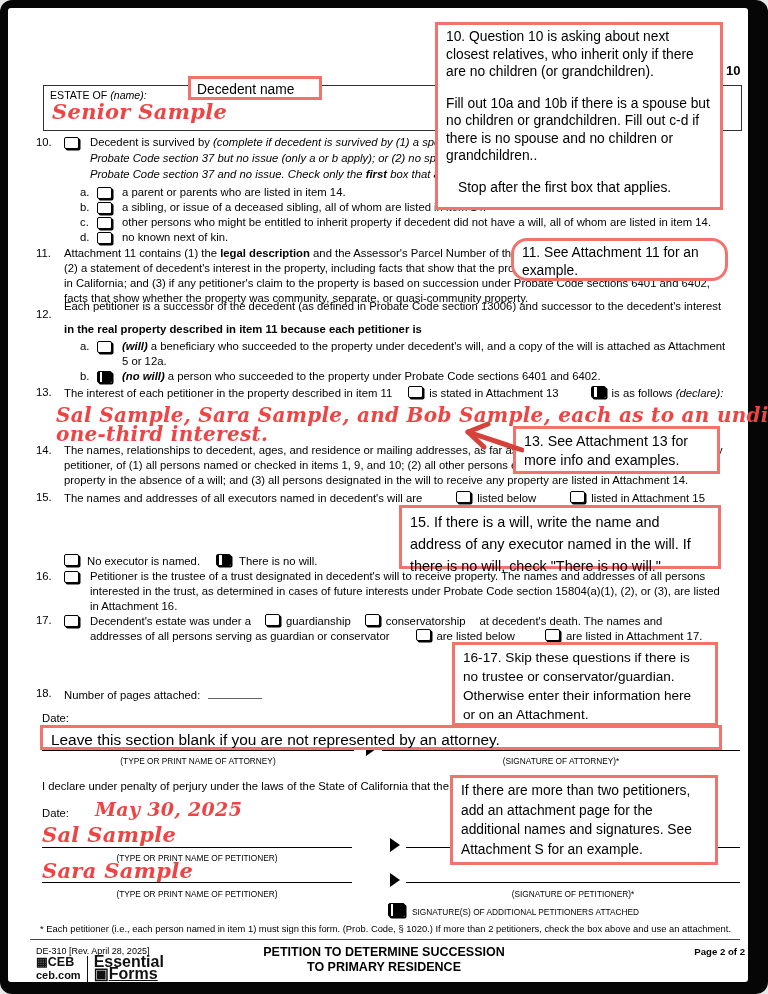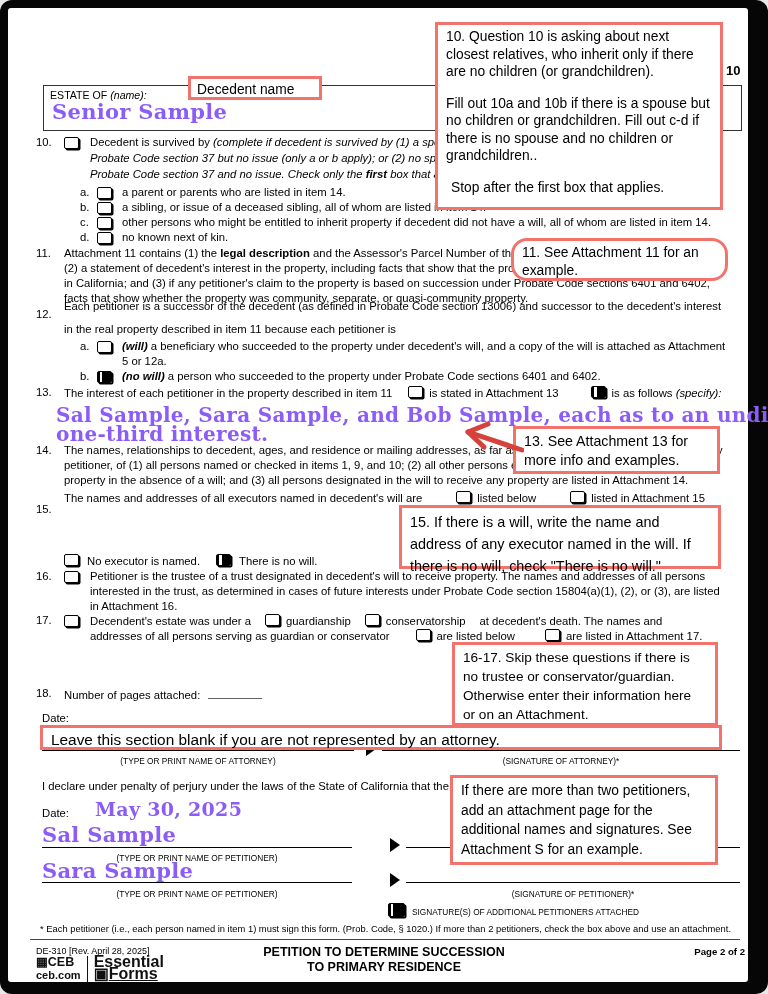--- a/index.html
+++ b/index.html
@@ -6,30 +6,30 @@
   .frame{position:relative;width:768px;height:994px;background:#060606;border-radius:12px;overflow:hidden;font-family:"Liberation Sans",sans-serif;}
   .paper{position:absolute;left:8px;top:8px;width:740px;height:974px;background:#fff;border-radius:3px;}
   .content{position:absolute;left:-8px;top:-8px;width:768px;height:994px;}
   .t{position:absolute;font-size:11.3px;line-height:13.5px;white-space:nowrap;color:#000;}
   .sm{font-size:8.3px;}
   .it{font-style:italic;}
   .b{font-weight:bold;}
   .cb{display:inline-block;width:13px;height:10px;background:#fff;border:1.2px solid #000;border-radius:2px;box-shadow:1.5px 1.5px 0 #000;vertical-align:-1px;}
   .on{background:linear-gradient(90deg,#000 0 2px,#fff 2px 4.5px,#000 4.5px 100%);}
   .cba{position:absolute;}
-  .hw{position:absolute;font-family:"DejaVu Serif",serif;font-weight:bold;white-space:nowrap;color:#8b5cf6;letter-spacing:0.3px;}
+  .hw{position:absolute;font-family:"DejaVu Serif",serif;font-style:italic;font-weight:bold;white-space:nowrap;color:#ef4444;letter-spacing:0.3px;}
   .lbl{position:absolute;font-size:8.3px;white-space:nowrap;text-align:center;color:#000;}
   .hline{position:absolute;border-top:1.3px solid #000;}
   .grayline{display:inline-block;width:54px;height:11px;border-bottom:1.6px solid #666;margin-left:8px;}
   .tri{position:absolute;width:0;height:0;border-left:10px solid #000;border-top:7px solid transparent;border-bottom:7px solid transparent;}
   .hbox{position:absolute;border:1.3px solid #333;}
   .vline{position:absolute;border-left:1.3px solid #333;}
   .callout{position:absolute;z-index:10;background:#fff;border:3px solid #f2736c;color:#000;font-size:13.8px;line-height:17.5px;padding:3px 8px;box-sizing:border-box;}
   .callout p{margin:0 0 14px 0;}
-  .callout p:last-child{margin:5px;}
+  .callout p:last-child{margin:12px;}
   .arrow{position:absolute;z-index:11;}
   .foot-title{position:absolute;text-align:center;font-weight:bold;font-size:12.5px;white-space:nowrap;}
   .logo{position:absolute;display:flex;align-items:stretch;gap:6px;color:#111;}
   .logo .col1{font-size:12.5px;font-weight:bold;line-height:13px;}
   .logo .div{border-left:1.6px solid #111;}
   .logo .col2{font-size:16px;font-weight:bold;line-height:12px;}
   .logo .u{text-decoration:underline;}
 </style>
 </head>
 <body>
@@ -67,43 +67,43 @@
     <div class="t" style="left:122px;top:231px;">no known next of kin.</div>
 
     <div class="t" style="left:36px;top:247px;">11.</div>
     <div class="t" style="left:64px;top:247px;"><span>Attachment 11 contains (1) the </span><span class="b">legal description</span><span> and the Assessor's Parcel Number of the real property;</span></div>
     <div class="t" style="left:64px;top:262px;">(2) a statement of decedent's interest in the property, including facts that show that the property is located</div>
     <div class="t" style="left:64px;top:277px;">in California; and (3) if any petitioner's claim to the property is based on succession under Probate Code sections 6401 and 6402,</div>
     <div class="t" style="left:64px;top:292px;">facts that show whether the property was community, separate, or quasi-community property.</div>
 
     <div class="t" style="left:36px;top:308px;">12.</div>
     <div class="t" style="left:64px;top:300px;">Each petitioner is a successor of the decedent (as defined in Probate Code section 13006) and successor to the decedent's interest</div>
-    <div class="t" style="left:64px;top:323px;">in the real property described in item 11 because each petitioner is</div>
+    <div class="t" style="left:64px;top:323px;font-weight:bold;">in the real property described in item 11 because each petitioner is</div>
 
     <div class="t" style="left:80px;top:340px;">a.</div>
     <span class="cb cba" style="left:97px;top:341px;"></span>
     <div class="t" style="left:122px;top:340px;"><span class="it b">(will)</span><span> a beneficiary who succeeded to the property under decedent's will, and a copy of the will is attached as Attachment</span></div>
     <div class="t" style="left:122px;top:355px;">5 or 12a.</div>
 
     <div class="t" style="left:80px;top:370px;">b.</div>
     <span class="cb cba on" style="left:97px;top:371px;"></span>
     <div class="t" style="left:122px;top:370px;"><span class="it b">(no will)</span><span> a person who succeeded to the property under Probate Code sections 6401 and 6402.</span></div>
 
     <div class="t" style="left:36px;top:386px;">13.</div>
-    <div class="t" style="left:64px;top:386px;"><span>The interest of each petitioner in the property described in item 11</span><span class="cb" style="margin:0 6px 0 16px;"></span><span>is stated in Attachment 13</span><span class="cb on" style="margin:0 6px 0 32px;"></span><span>is as follows </span><span class="it">(specify):</span></div>
+    <div class="t" style="left:64px;top:386px;"><span>The interest of each petitioner in the property described in item 11</span><span class="cb" style="margin:0 6px 0 16px;"></span><span>is stated in Attachment 13</span><span class="cb on" style="margin:0 6px 0 32px;"></span><span>is as follows </span><span class="it">(declare):</span></div>
 
     <div class="hw" style="left:56px;top:403px;font-size:20px;">Sal Sample, Sara Sample, and Bob Sample, each as to an undivided</div>
     <div class="hw" style="left:56px;top:422px;font-size:20px;">one-third interest.</div>
 
     <div class="t" style="left:36px;top:444px;">14.</div>
     <div class="t" style="left:64px;top:444px;">The names, relationships to decedent, ages, and residence or mailing addresses, as far as known to or reasonably ascertainable by</div>
     <div class="t" style="left:64px;top:459px;">petitioner, of (1) all persons named or checked in items 1, 9, and 10; (2) all other persons entitled to any of decedent's</div>
     <div class="t" style="left:64px;top:474px;">property in the absence of a will; and (3) all persons designated in the will to receive any property are listed in Attachment 14.</div>
 
-    <div class="t" style="left:36px;top:491px;margin-top:12px;">15.</div>
+    <div class="t" style="left:36px;top:491px;">15.</div>
     <div class="t" style="left:64px;top:491px;"><span>The names and addresses of all executors named in decedent's will are</span><span class="cb" style="margin:0 6px 0 34px;"></span><span>listed below</span><span class="cb" style="margin:0 6px 0 34px;"></span><span>listed in Attachment 15</span></div>
 
     <div class="t" style="left:64px;top:554px;"><span class="cb" style="margin:0 8px 0 0;"></span><span>No executor is named.</span><span class="cb on" style="margin:0 8px 0 16px;"></span><span>There is no will.</span></div>
 
     <div class="t" style="left:36px;top:570px;">16.</div>
     <span class="cb cba" style="left:64px;top:571px;"></span>
     <div class="t" style="left:90px;top:570px;">Petitioner is the trustee of a trust designated in decedent's will to receive property. The names and addresses of all persons</div>
     <div class="t" style="left:90px;top:585px;">interested in the trust, as determined in cases of future interests under Probate Code section 15804(a)(1), (2), or (3), are listed</div>
     <div class="t" style="left:90px;top:600px;">in Attachment 16.</div>
 

